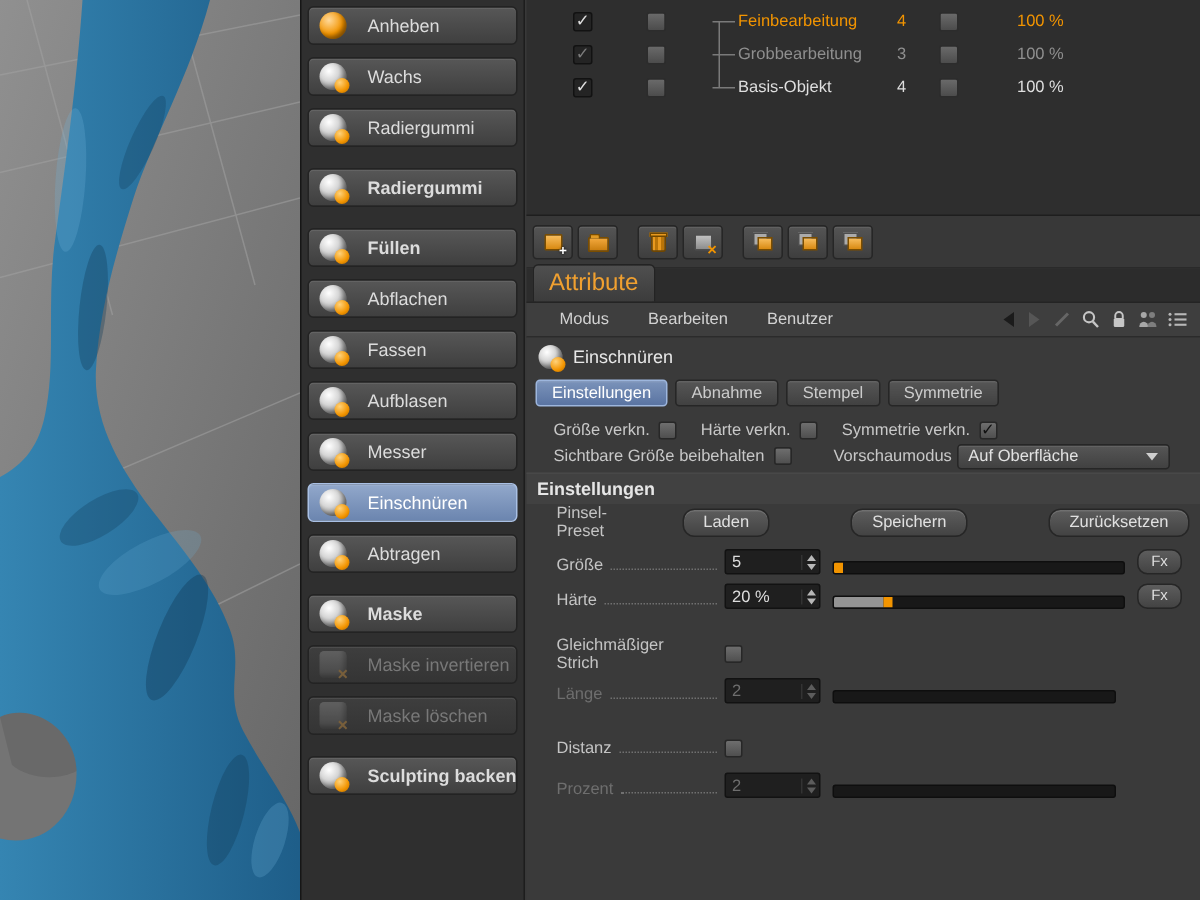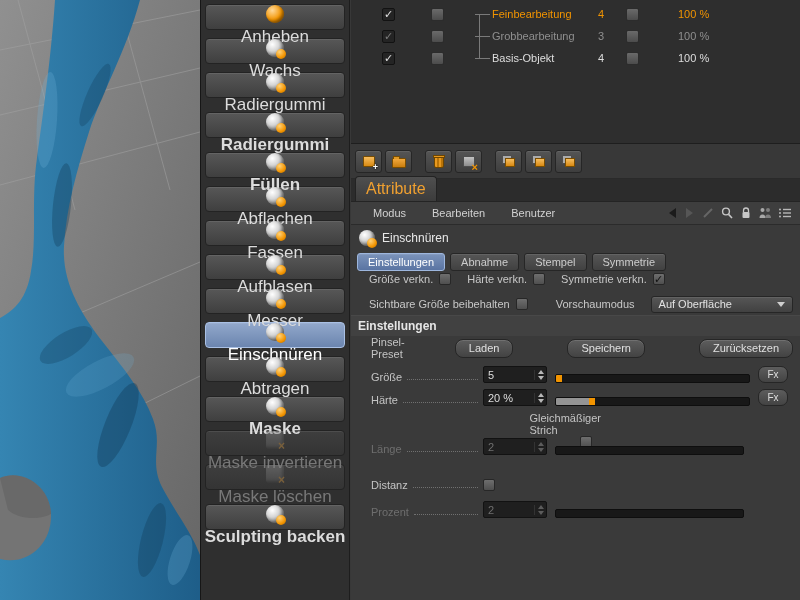--- a/index.html
+++ b/index.html
@@ -5,24 +5,24 @@
   html,body{margin:0;padding:0;background:#2b2b2b;}
   .screen{position:relative;width:800px;height:600px;overflow:hidden;
     font-family:"Liberation Sans","DejaVu Sans",sans-serif;font-size:11px;color:#c8c8c8;
     background:#383838;user-select:none;}
   
   .viewport{position:absolute;left:0;top:0;width:200px;height:600px;background:#7d7d7d;}
   
   .palette{position:absolute;left:200px;top:0;width:150px;height:600px;background:#2f2f2f;
     border-left:1px solid #161616;border-right:1px solid #1d1d1d;box-sizing:border-box;
     padding:4px 4px 0 4px;}
-  .tool-btn{display:flex;align-items:center;gap:4px;height:26px;margin-bottom:8px;
+  .tool-btn{display:flex;align-items:center;gap:14px;height:26px;margin-bottom:8px;
     padding:0 7px;border-radius:4px;border:1px solid #232323;box-sizing:border-box;
     background:linear-gradient(#575757,#3f3f3f);box-shadow:inset 0 1px 0 rgba(255,255,255,.08);
-    color:#dcdcdc;font-size:17px;white-space:nowrap;cursor:pointer;flex-direction:column;}
+    color:#dcdcdc;font-size:12px;white-space:nowrap;cursor:pointer;}
   .tool-btn.gap{margin-top:14px;font-weight:bold;}
   .tool-btn.selected{background:linear-gradient(#92a8cb,#6b85af);border-color:#a9c0e4;color:#ffffff;}
   .tool-btn.disabled{background:linear-gradient(#3e3e3e,#343434);color:#787878;}
   .tool-icon{flex:none;width:18px;height:18px;border-radius:50%;position:relative;
     background:radial-gradient(circle at 35% 30%,#ffffff,#d6d6d6 38%,#8b8b8b 75%,#5f5f5f);
     box-shadow:inset -2px -2px 3px rgba(0,0,0,.35);}
   .tool-icon::after{content:"";position:absolute;right:-2px;bottom:-2px;width:10px;height:10px;
     border-radius:50%;background:radial-gradient(circle at 35% 30%,#ffd27a,#f29400 60%,#a86300);}
   .tool-icon.icon-orange{background:radial-gradient(circle at 35% 30%,#ffd99a,#f29400 55%,#9c5a00);}
   .tool-icon.icon-orange::after{display:none;}
@@ -90,30 +90,30 @@
   
   .tool-title-row{height:26px;display:flex;align-items:center;gap:7px;padding-left:8px;}
   .tool-title-row .tool-icon{width:16px;height:16px;}
   .tool-title{color:#e8e8e8;font-size:12px;}
   
   .tabs-row{height:22px;display:flex;align-items:center;gap:5px;padding-left:6px;}
   .tab{padding:2px 10px;border-radius:3px;border:1px solid #262626;color:#cccccc;cursor:pointer;
     background:linear-gradient(#565656,#414141);box-shadow:inset 0 1px 0 rgba(255,255,255,.08);}
   .tab.active{background:linear-gradient(#7b93ba,#5a74a2);border-color:#9db6dd;color:#ffffff;}
   
-  .link-row{height:20px;display:flex;align-items:flex-start;padding-left:18px;}
+  .link-row{height:20px;display:flex;align-items:flex-end;padding-left:18px;}
   .cb2{flex:none;width:12px;height:12px;border-radius:2px;box-sizing:border-box;
     background:linear-gradient(#6e6e6e,#4f4f4f);border:1px solid #272727;
     display:flex;align-items:center;justify-content:center;margin:0 16px 0 6px;cursor:pointer;}
   .cb2 i{font-style:normal;font-size:11px;font-weight:bold;color:#111;line-height:10px;}
   
   .vis-row{height:22px;display:flex;align-items:center;padding-left:18px;}
   .vis-row .cb2{margin:0 0 0 6px;}
   .vis-label2{margin-left:28px;}
-  .dropdown{margin-left:16px;width:142px;height:17px;border-radius:3px;border:1px solid #262626;
+  .dropdown{margin-left:3px;width:142px;height:17px;border-radius:3px;border:1px solid #262626;
     background:linear-gradient(#565656,#414141);box-shadow:inset 0 1px 0 rgba(255,255,255,.08);
     display:flex;align-items:center;justify-content:space-between;padding:0 7px;box-sizing:border-box;
     color:#e2e2e2;cursor:pointer;}
   .dd-arrow{width:0;height:0;border-left:4px solid transparent;border-right:4px solid transparent;
     border-top:5px solid #cfcfcf;}
   
   .section-header{height:20px;display:flex;align-items:center;padding-left:7px;background:#414141;
     border-top:1px solid #484848;color:#e6e6e6;font-weight:bold;font-size:12px;}
   
   .preset-row{height:24px;display:flex;align-items:center;padding-left:20px;gap:47px;}
@@ -138,21 +138,21 @@
   .fx-btn{flex:none;width:28px;height:15px;border-radius:7px;border:1px solid #262626;
     background:linear-gradient(#5d5d5d,#434343);color:#dedede;font-size:10px;
     display:flex;align-items:center;justify-content:center;cursor:pointer;}
   .fx-spacer{flex:none;width:36px;}
   .param-row.disabled .param-label,.param-row.disabled .value-field{color:#6e6e6e;}
   .param-row.disabled .st-up{border-bottom-color:#5c5c5c;}
   .param-row.disabled .st-dn{border-top-color:#5c5c5c;}
   .check-row{height:20px;display:flex;align-items:center;padding-left:20px;}
   .check-row .param-label{width:112px;}
   .check-row .cb2{margin:0;}
-  .mt6{margin-top:6px;flex-direction:column;} .mt4{margin-top:20px;}
+  .mt6{margin-top:20px;} .mt4{margin-top:20px;}
 </style>
 </head>
 <body>
 
 <div class="screen">
 
   <div class="viewport">
     <svg width="200" height="600" viewBox="0 0 200 600">
       <defs>
         <linearGradient id="vpg" x1="0" y1="0" x2="1" y2="1">

